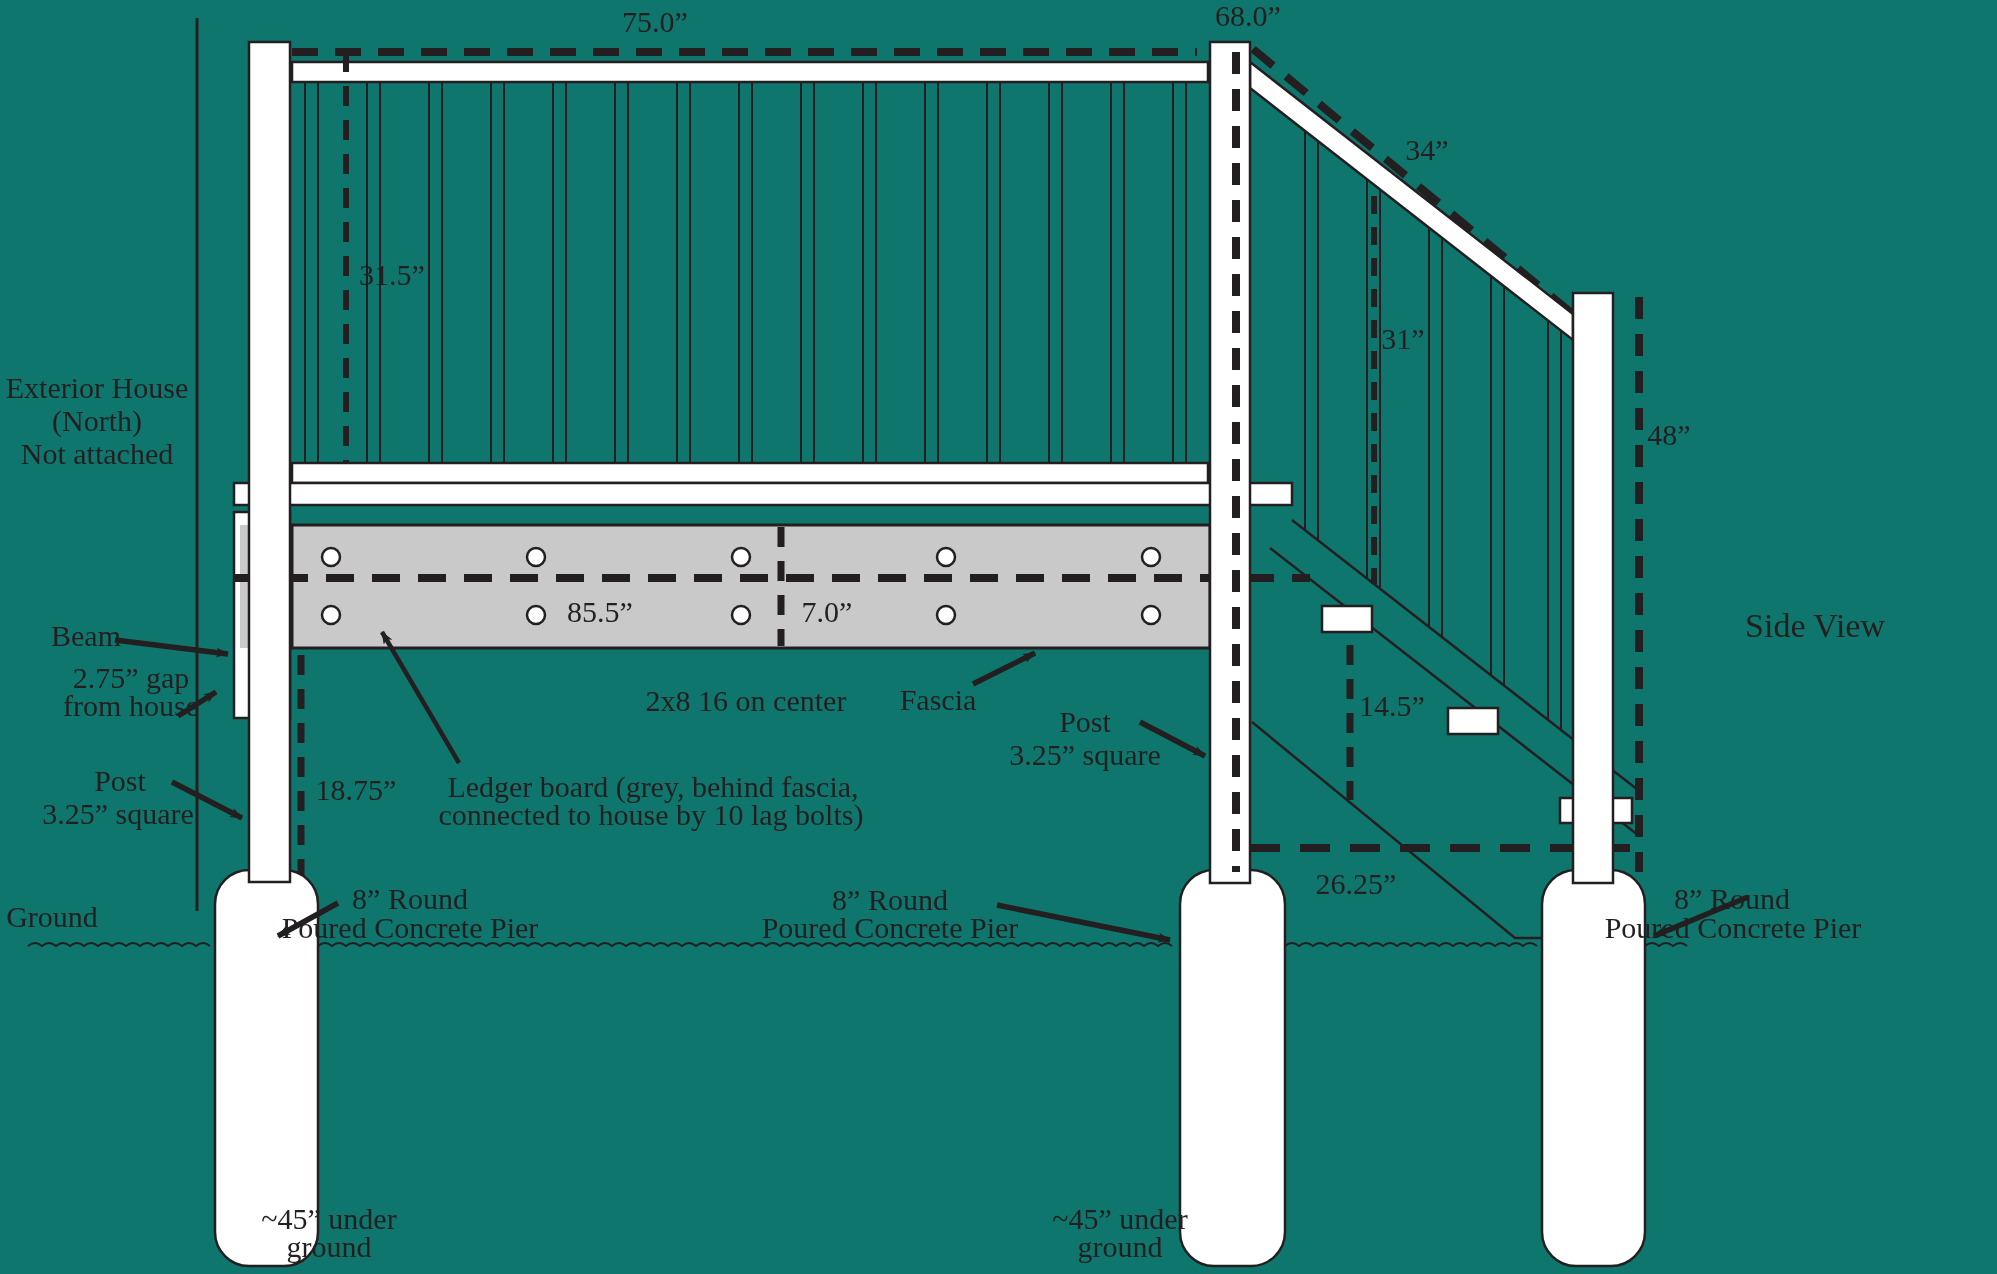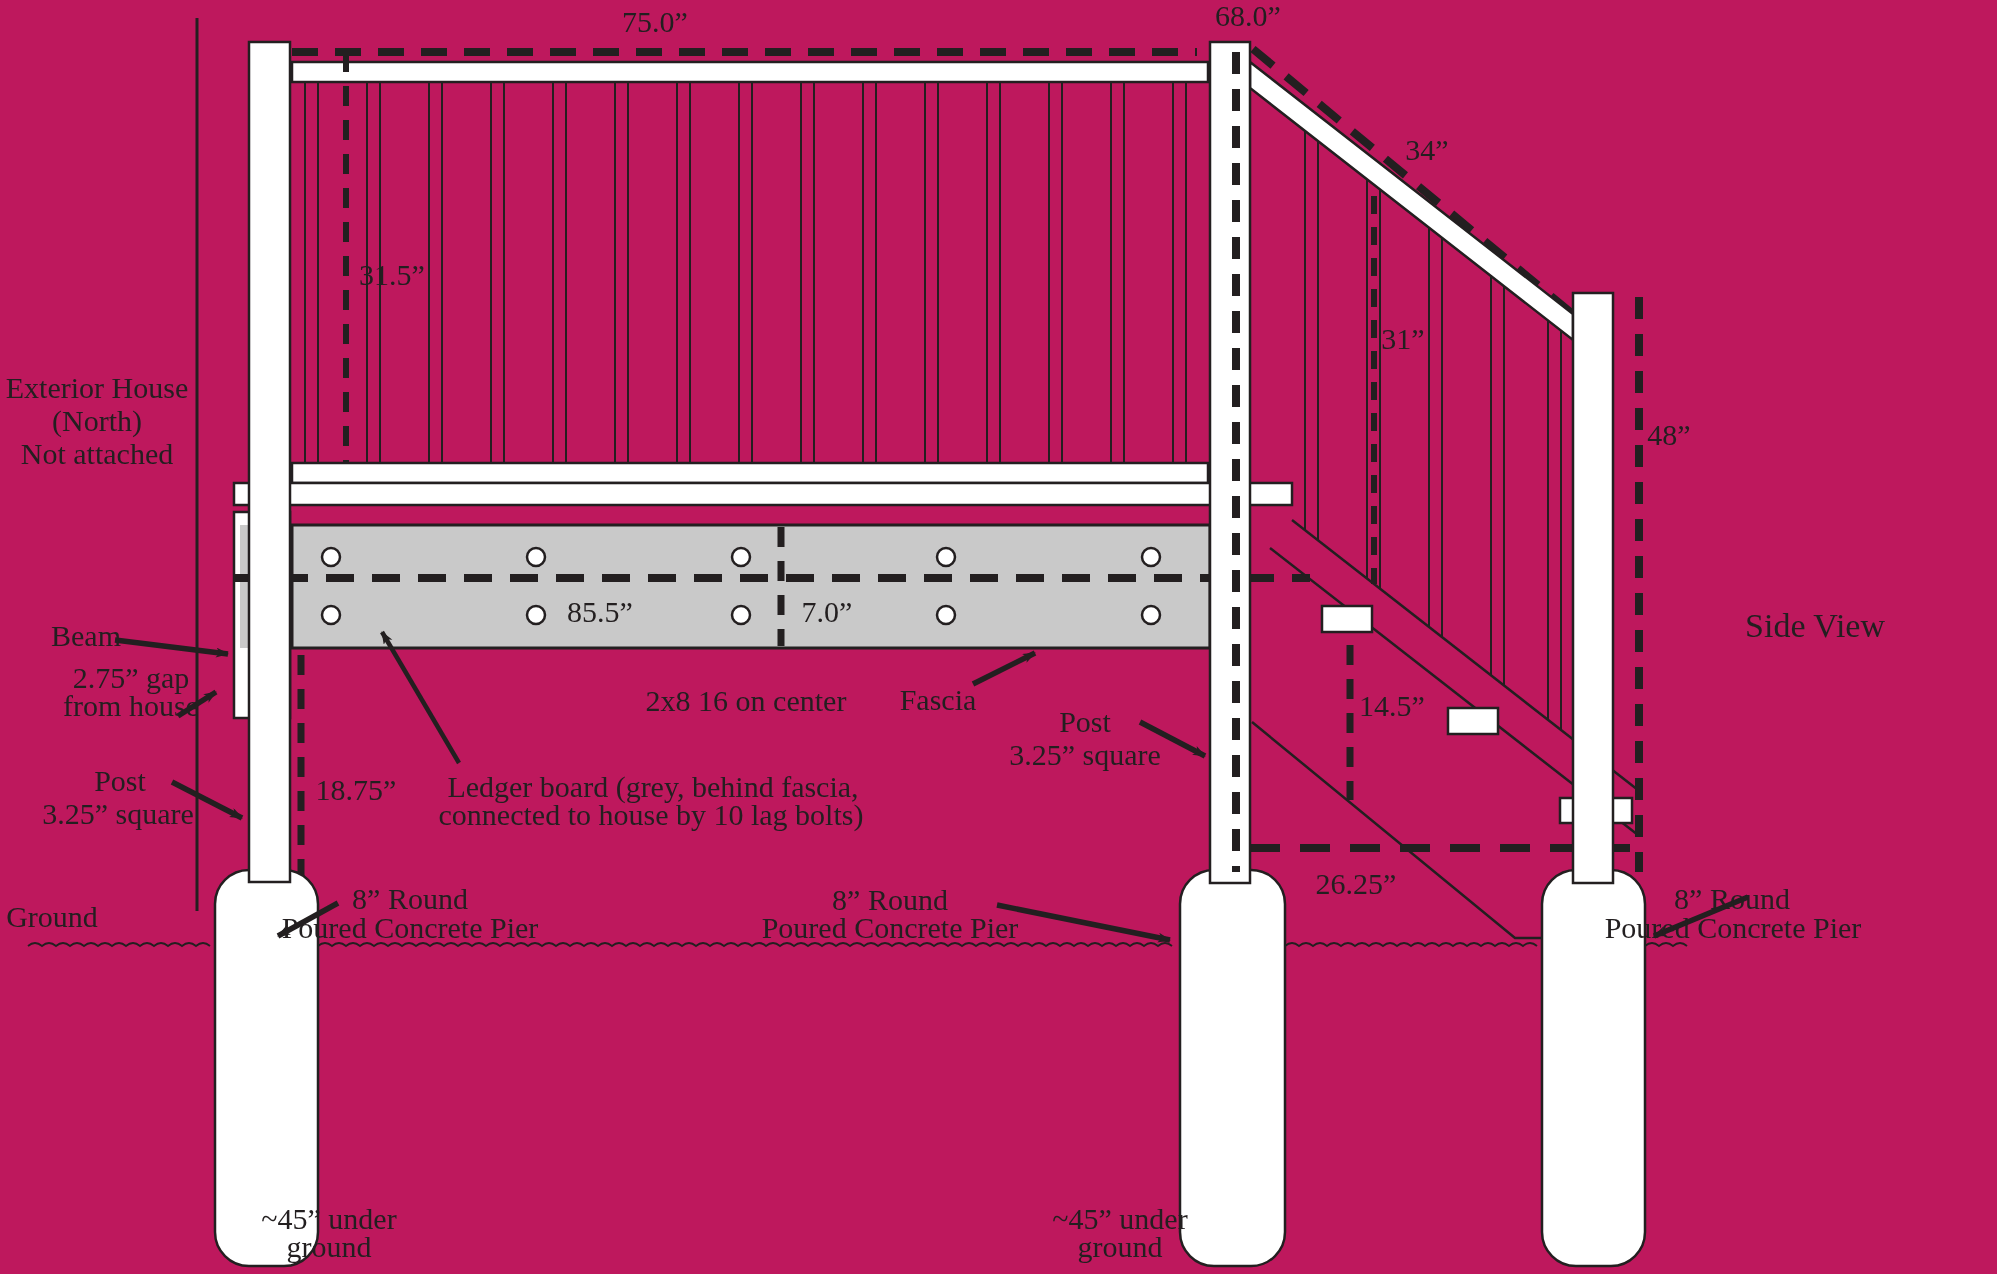--- a/index.html
+++ b/index.html
@@ -1,16 +1,16 @@
 <!DOCTYPE html>
 <html><head>
 <meta charset="utf-8">
 <style>
   html,body{margin:0;padding:0;background:#ffffff;}
-  .stage{width:1997px;height:1274px;position:relative;background:#be185d;
+  .stage{width:1997px;height:1274px;position:relative;background:#0f766e;
          font-family:"Liberation Serif", serif;}
   svg{display:block;}
   text{fill:#231f20;font-family:"Liberation Serif", serif;}
   .dim{font-size:30px;}
   .lbl{font-size:30px;}
   .big{font-size:34px;}
 </style>
 </head>
 <body>
 

